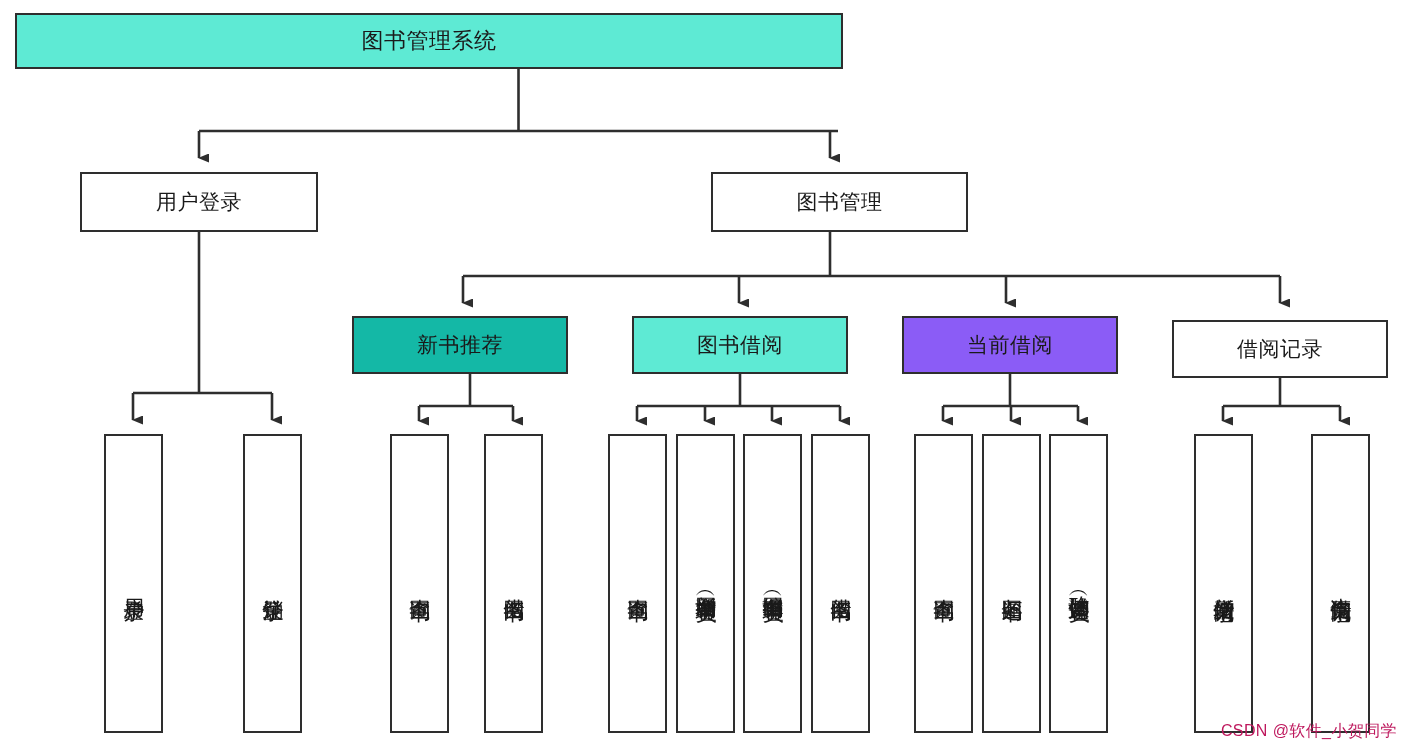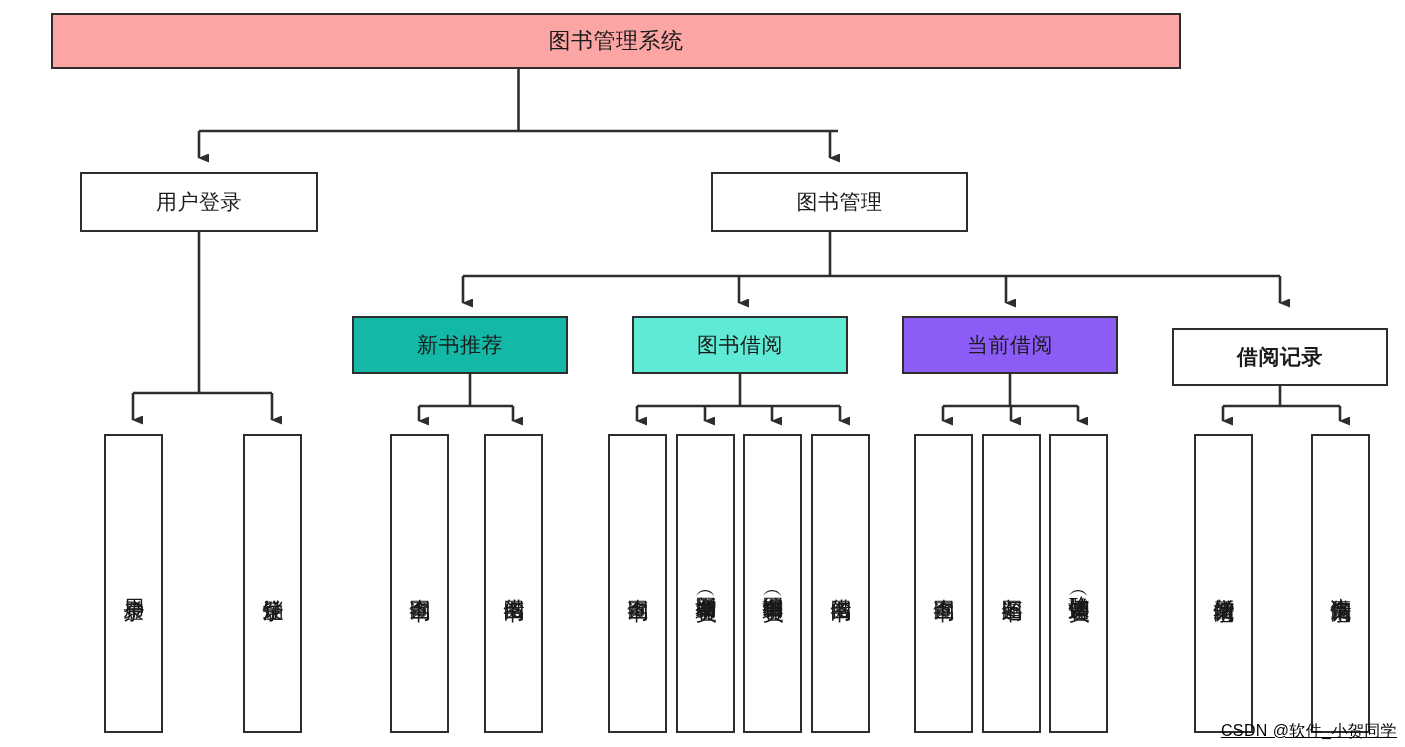--- a/index.html
+++ b/index.html
@@ -112,41 +112,41 @@
       <path d="M 1011 406 L 1011 421" marker-end="url(#arrowhead)"></path>
       <path d="M 1078 406 L 1078 421" marker-end="url(#arrowhead)"></path>
 
       <path d="M 1280 374 L 1280 406"></path>
       <path d="M 1223 406 L 1340 406"></path>
       <path d="M 1223 406 L 1223 421" marker-end="url(#arrowhead)"></path>
       <path d="M 1340 406 L 1340 421" marker-end="url(#arrowhead)"></path>
     </g>
   </svg>
 
-  <div class="node-box node-root" style="left: 15px; top: 13px; width: 1130px; height: 56px; border-color: rgb(46, 46, 46); background: #fca5a5; margin-left: 36px;">
+  <div class="node-box node-root" style="left: 15px; top: 13px; width: 828px; height: 56px; border-color: rgb(46, 46, 46); background: #5eead4;">
     <span class="node-label-h" style="color: rgb(26, 26, 26);">图书管理系统</span>
   </div>
 
   <div class="node-box" style="left: 80px; top: 172px; width: 238px; height: 60px; border-color: rgb(46, 46, 46); background: rgb(255, 255, 255);">
     <span class="node-label-h" style="color: rgb(26, 26, 26);">用户登录</span>
   </div>
   <div class="node-box" style="left: 711px; top: 172px; width: 257px; height: 60px; border-color: rgb(46, 46, 46); background: rgb(255, 255, 255);">
     <span class="node-label-h" style="color: rgb(26, 26, 26);">图书管理</span>
   </div>
 
   <div class="node-box" style="left: 352px; top: 316px; width: 216px; height: 58px; border-color: rgb(46, 46, 46); background: #14b8a6;">
     <span class="node-label-h" style="color: rgb(26, 26, 26);">新书推荐</span>
   </div>
   <div class="node-box" style="left: 632px; top: 316px; width: 216px; height: 58px; border-color: rgb(46, 46, 46); background: #5eead4;">
     <span class="node-label-h" style="color: rgb(26, 26, 26);">图书借阅</span>
   </div>
   <div class="node-box" style="left: 902px; top: 316px; width: 216px; height: 58px; border-color: rgb(46, 46, 46); background: #8b5cf6;">
     <span class="node-label-h" style="color: rgb(26, 26, 26);">当前借阅</span>
   </div>
-  <div class="node-box" style="left: 1172px; top: 328px; width: 216px; height: 58px; border-color: rgb(46, 46, 46); background: rgb(255, 255, 255); font-weight: bold;">
+  <div class="node-box" style="left: 1172px; top: 320px; width: 216px; height: 58px; border-color: rgb(46, 46, 46); background: rgb(255, 255, 255);">
     <span class="node-label-h" style="color: rgb(26, 26, 26);">借阅记录</span>
   </div>
 
   <div class="node-box" style="left: 104px; top: 434px; width: 59px; height: 299px; border-color: rgb(46, 46, 46); background: rgb(255, 255, 255);">
     <span class="node-label-v" style="color: rgb(26, 26, 26);">用户登录</span>
   </div>
   <div class="node-box" style="left: 243px; top: 434px; width: 59px; height: 299px; border-color: rgb(46, 46, 46); background: rgb(255, 255, 255);">
     <span class="node-label-v" style="color: rgb(26, 26, 26);">注销登录</span>
   </div>
 
@@ -180,15 +180,15 @@
     <span class="node-label-v" style="color: rgb(26, 26, 26);">确认归还（管理员）</span>
   </div>
 
   <div class="node-box" style="left: 1194px; top: 434px; width: 59px; height: 299px; border-color: rgb(46, 46, 46); background: rgb(255, 255, 255);">
     <span class="node-label-v" style="color: rgb(26, 26, 26);">新增借阅记录</span>
   </div>
   <div class="node-box" style="left: 1311px; top: 434px; width: 59px; height: 299px; border-color: rgb(46, 46, 46); background: rgb(255, 255, 255);">
     <span class="node-label-v" style="color: rgb(26, 26, 26);">查询借阅记录</span>
   </div>
 
-  <div class="watermark" style="color: #000000; text-decoration: underline;">CSDN @软件_小贺同学</div>
+  <div class="watermark" style="color: #be185d;">CSDN @软件_小贺同学</div>
 
 </div>
 
 </body></html>

